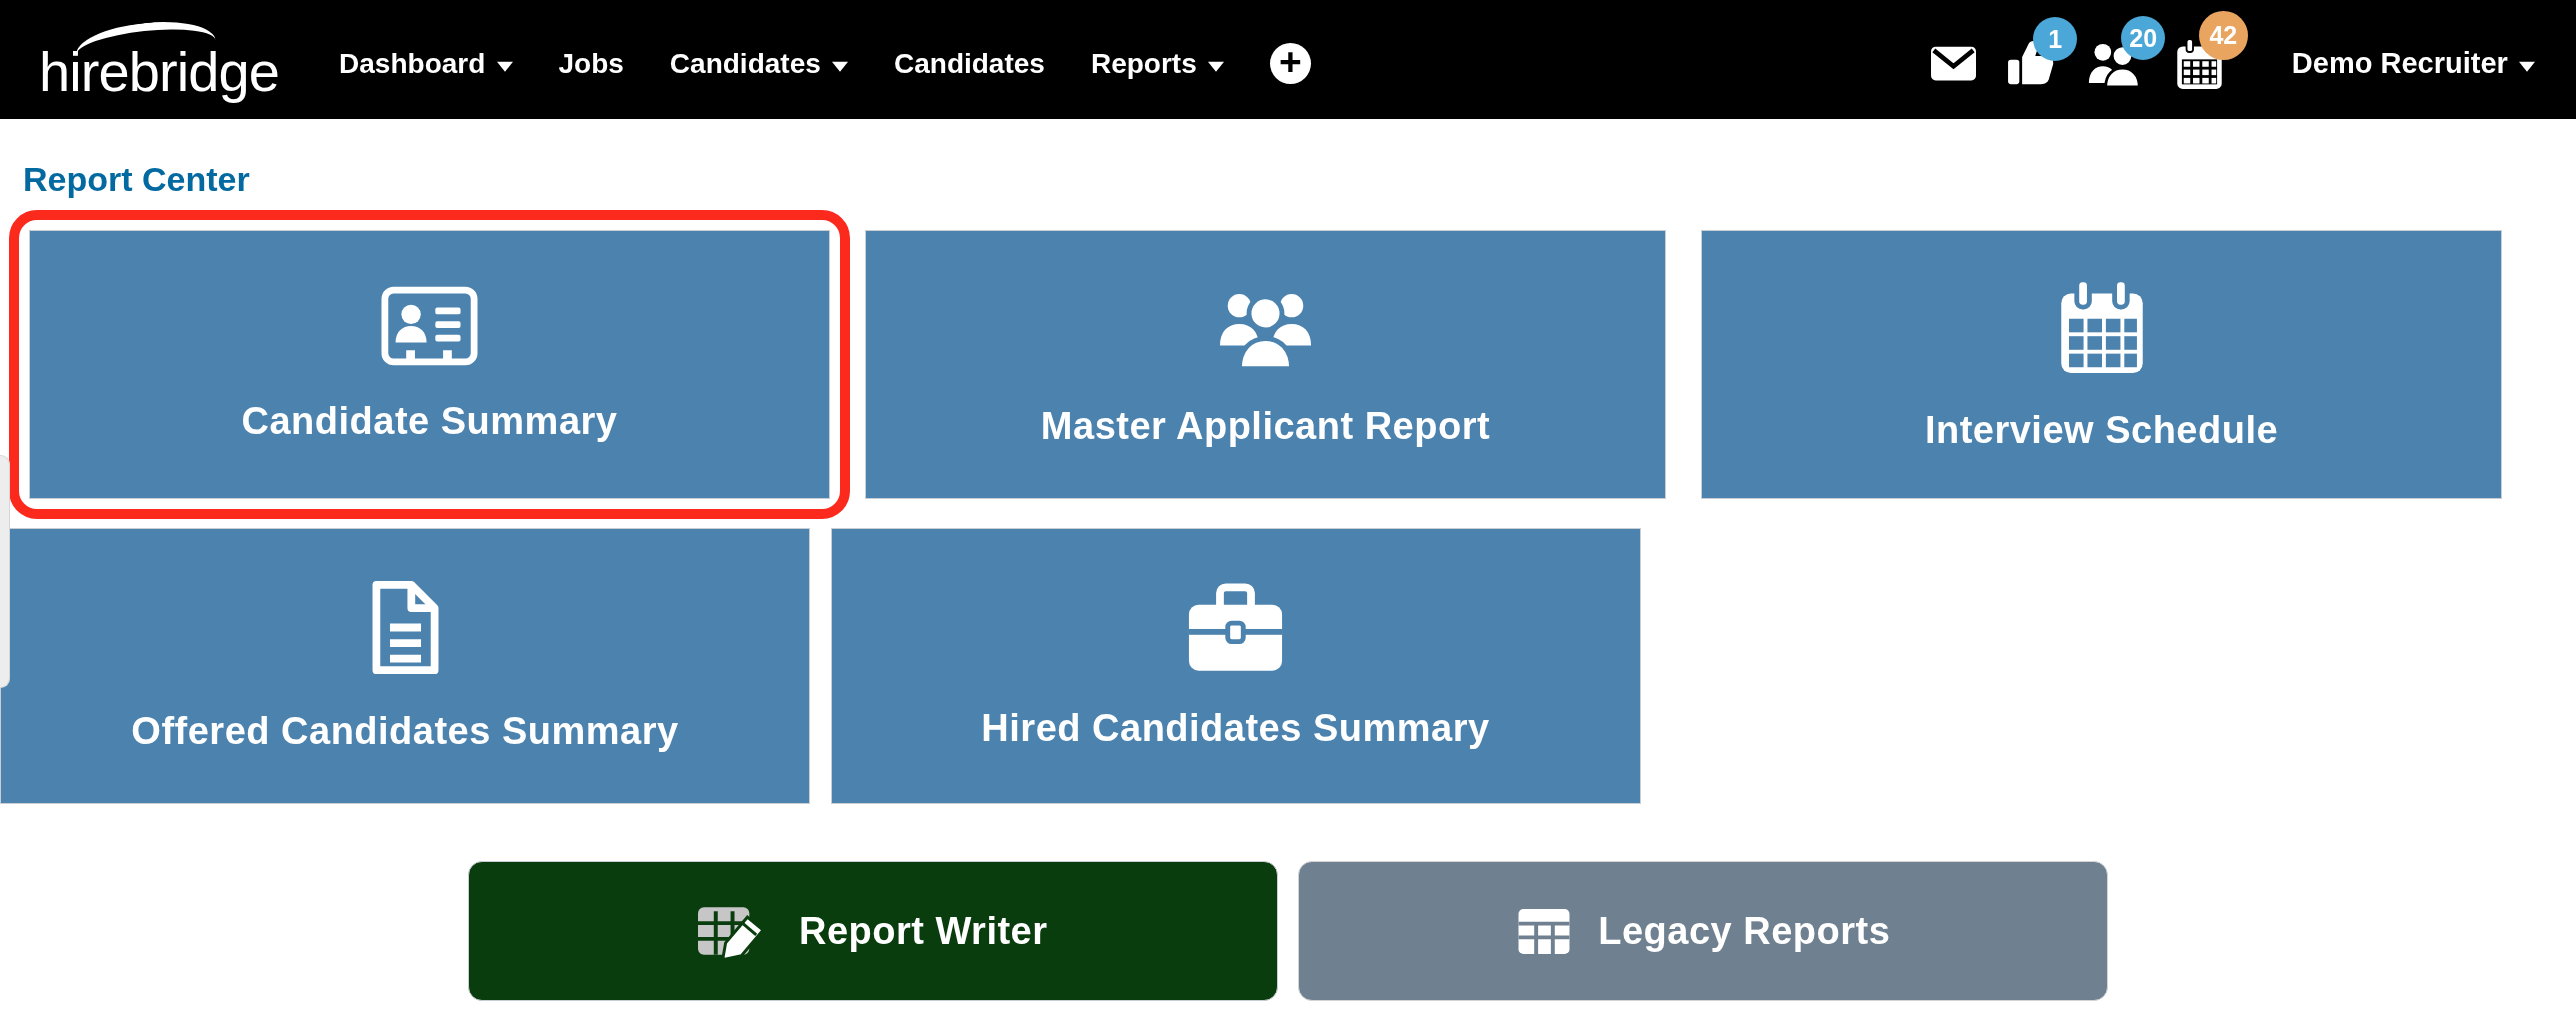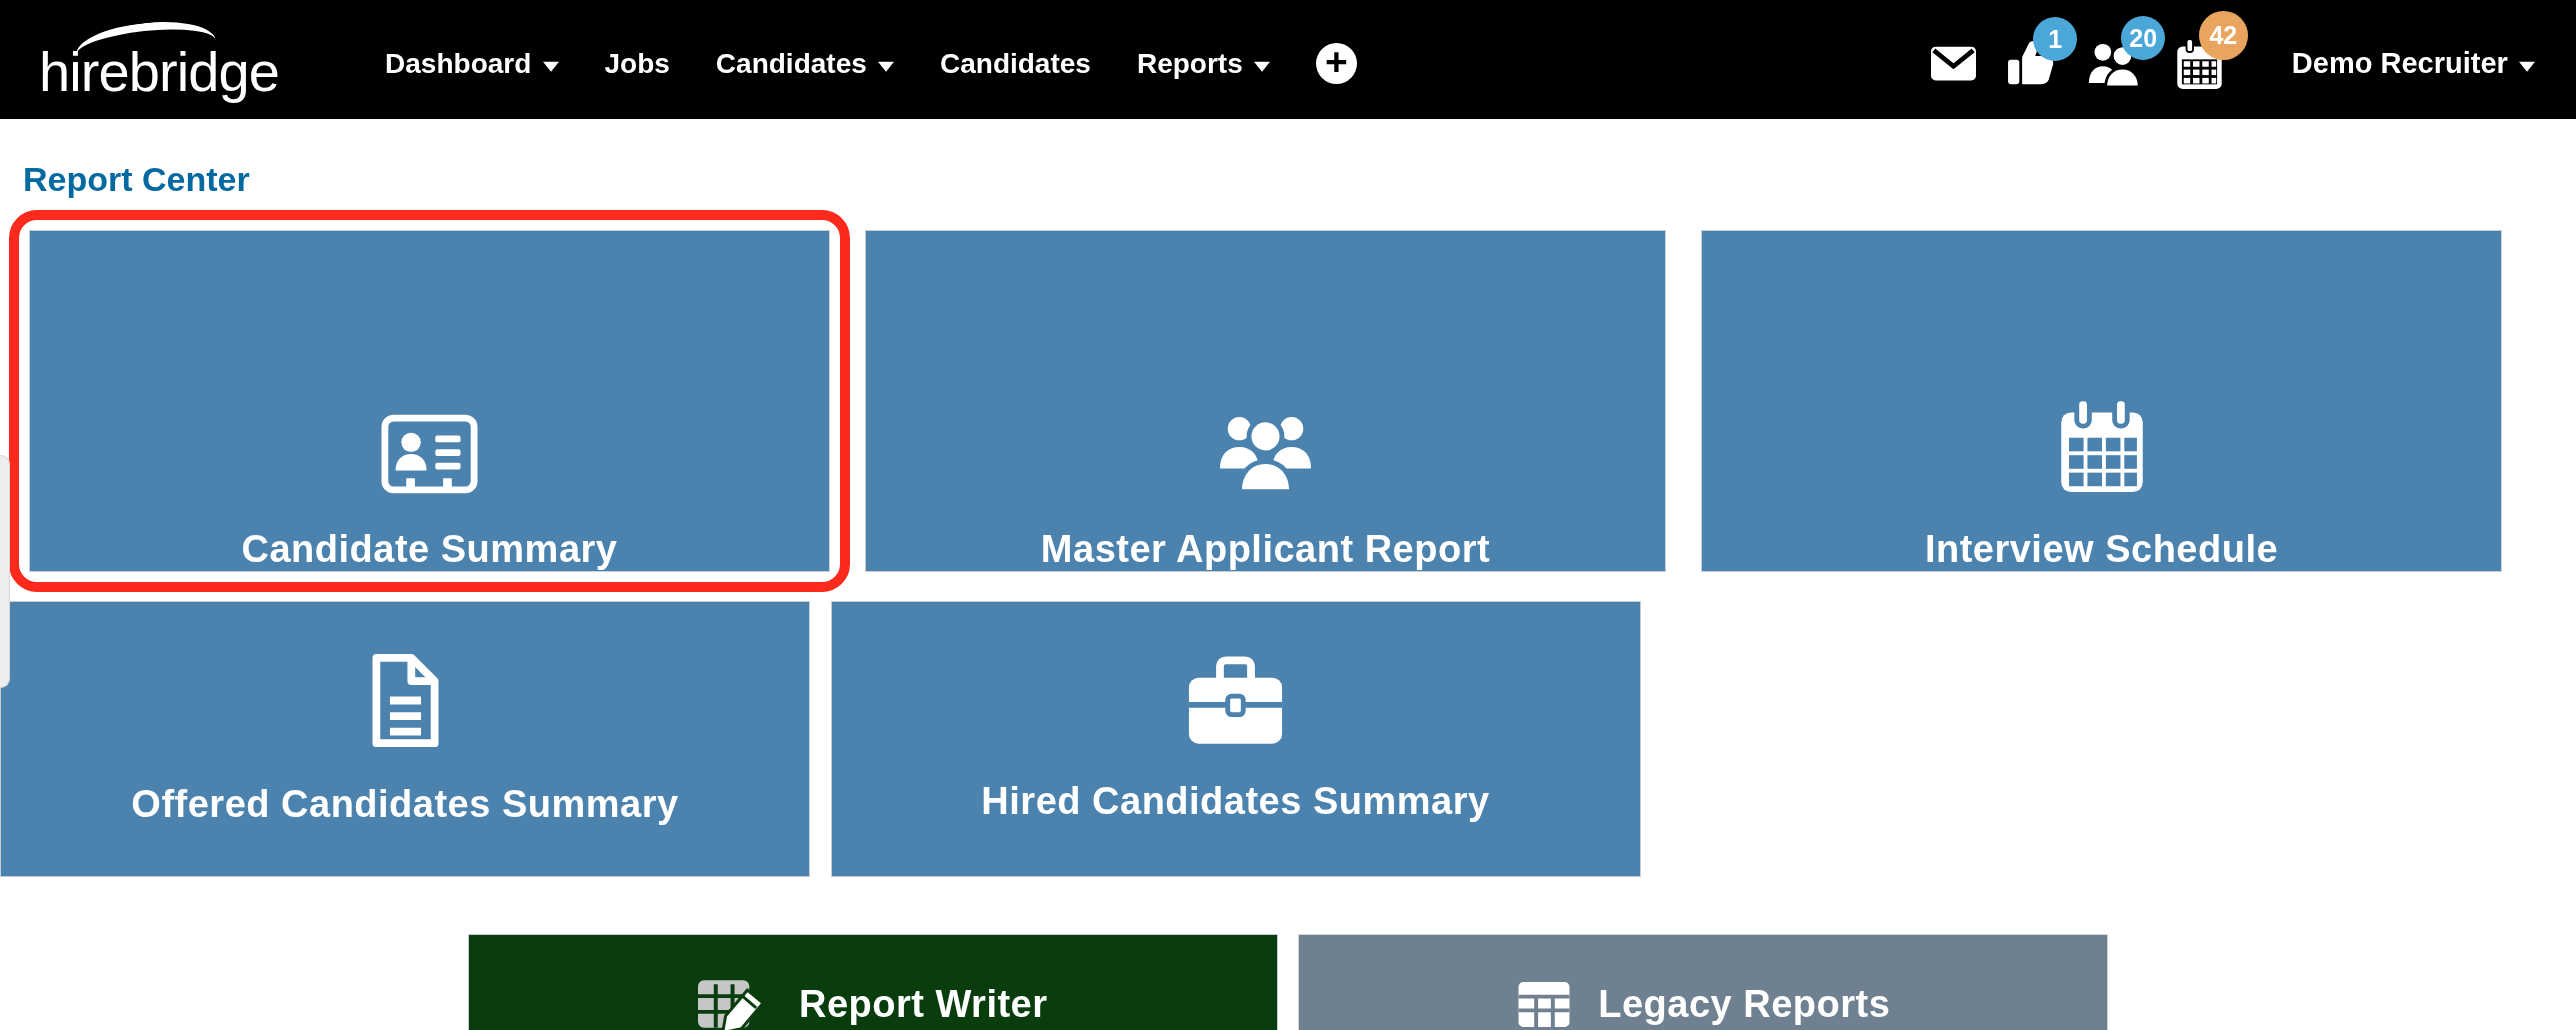--- a/index.html
+++ b/index.html
@@ -1,21 +1,21 @@
 <!DOCTYPE html>
 <html style="font-size:15px"><head>
 <meta charset="utf-8">
 <style>
   * { margin:0; padding:0; box-sizing:border-box; }
   html,body { width:2576px; height:1030px; background:#ffffff; overflow:hidden;
               font-family:"Liberation Sans", sans-serif; }
 
   
   .navbar { height:119px; background:#000; display:flex; align-items:center;
-            padding:8px 41px 0 39px; position:relative;gap:46px; }
+            padding:8px 41px 0 39px; position:relative; }
   .brand { position:relative; color:#fff; font-size:56px; font-weight:500;
            letter-spacing:-0.9px; padding-top:17px; line-height:1; cursor:pointer; }
   .brand-arc { position:absolute; top:-3.7px; left:37px; width:140px; height:49px;
                border:0; border-top:8.4px solid #fff; border-radius:50%;
                transform:rotate(-6deg); }
   .nav-menu { display:flex; align-items:center; list-style:none; margin-left:60px; gap:46px; }
   .nav-item { display:flex; align-items:center; color:#fff; font-size:28px;
               font-weight:700; cursor:pointer; white-space:nowrap; }
   .caret { width:0; height:0; border-left:8.4px solid transparent;
            border-right:8.4px solid transparent; border-top:10.3px solid #fff;
@@ -39,23 +39,23 @@
   .page-title { margin:41px 0 0 23px; font-size:34px; font-weight:700; color:#0369a1; }
 
   .row { display:flex; }
   .row1 { margin:31px 0 0 29px; gap:35px; }
   .row2 { margin-top:29px; gap:20.5px; }
   .row3 { margin-top:57px; justify-content:center; gap:20.5px; }
 
   .tile { background:#4b82ae; border:1.9px solid #c9ced4; display:flex;
           flex-direction:column; align-items:center; justify-content:center;
           cursor:pointer; }
-  .tile-lg { width:801px; height:342px;justify-content:flex-end; }
+  .tile-lg { width:801px; height:269px; }
   .tile-md { width:810px; height:276px; }
-  .tile-sm { width:810px; height:140px; flex-direction:row; gap:26px; }
+  .tile-sm { width:810px; height:140px; flex-direction:row; gap:26px;border-radius:14px; }
   .tile-label { color:#fff; font-size:38px; font-weight:700; letter-spacing:0.5px; }
   .tile-icon { margin-bottom:34px; display:flex; align-items:center; justify-content:center; }
   .tile-sm .tile-icon { margin-bottom:0; }
   .tile-green { background:#0a3d0e; border-color:#c9ced4; }
   .tile-gray  { background:#6f8090; border-color:#d4d4d4; }
 
   .ring-wrap { position:relative; }
   .highlight-ring { position:absolute; inset:-19.6px; border:10.3px solid #fb2a1c;
                     border-radius:28px; pointer-events:none; }
 

